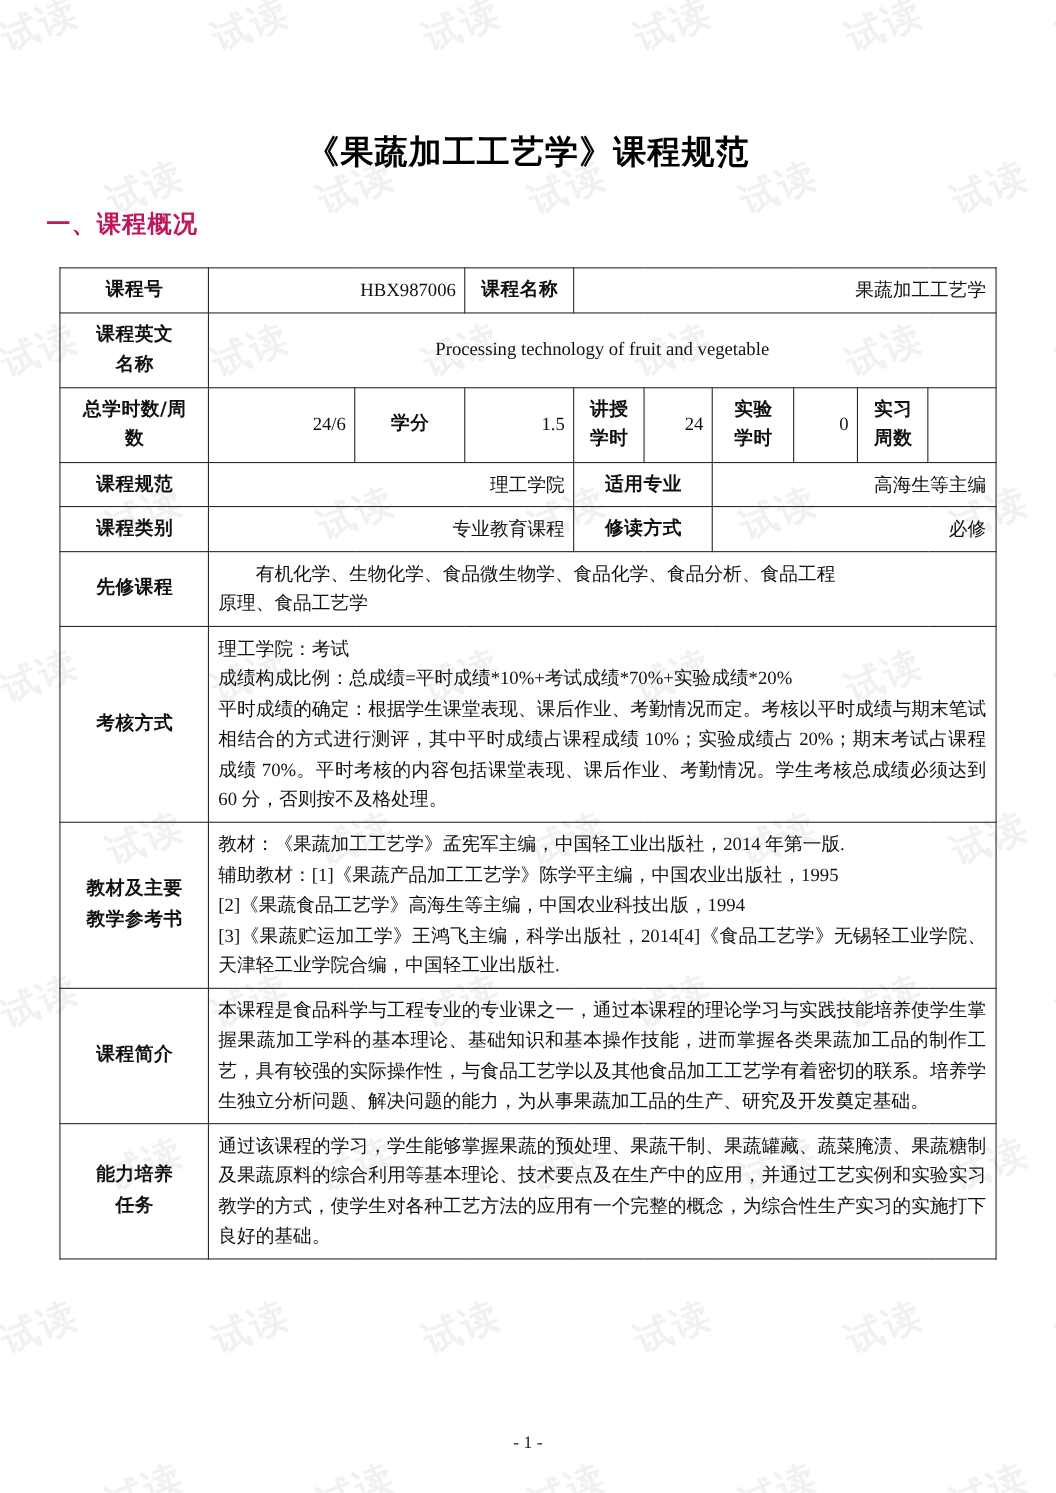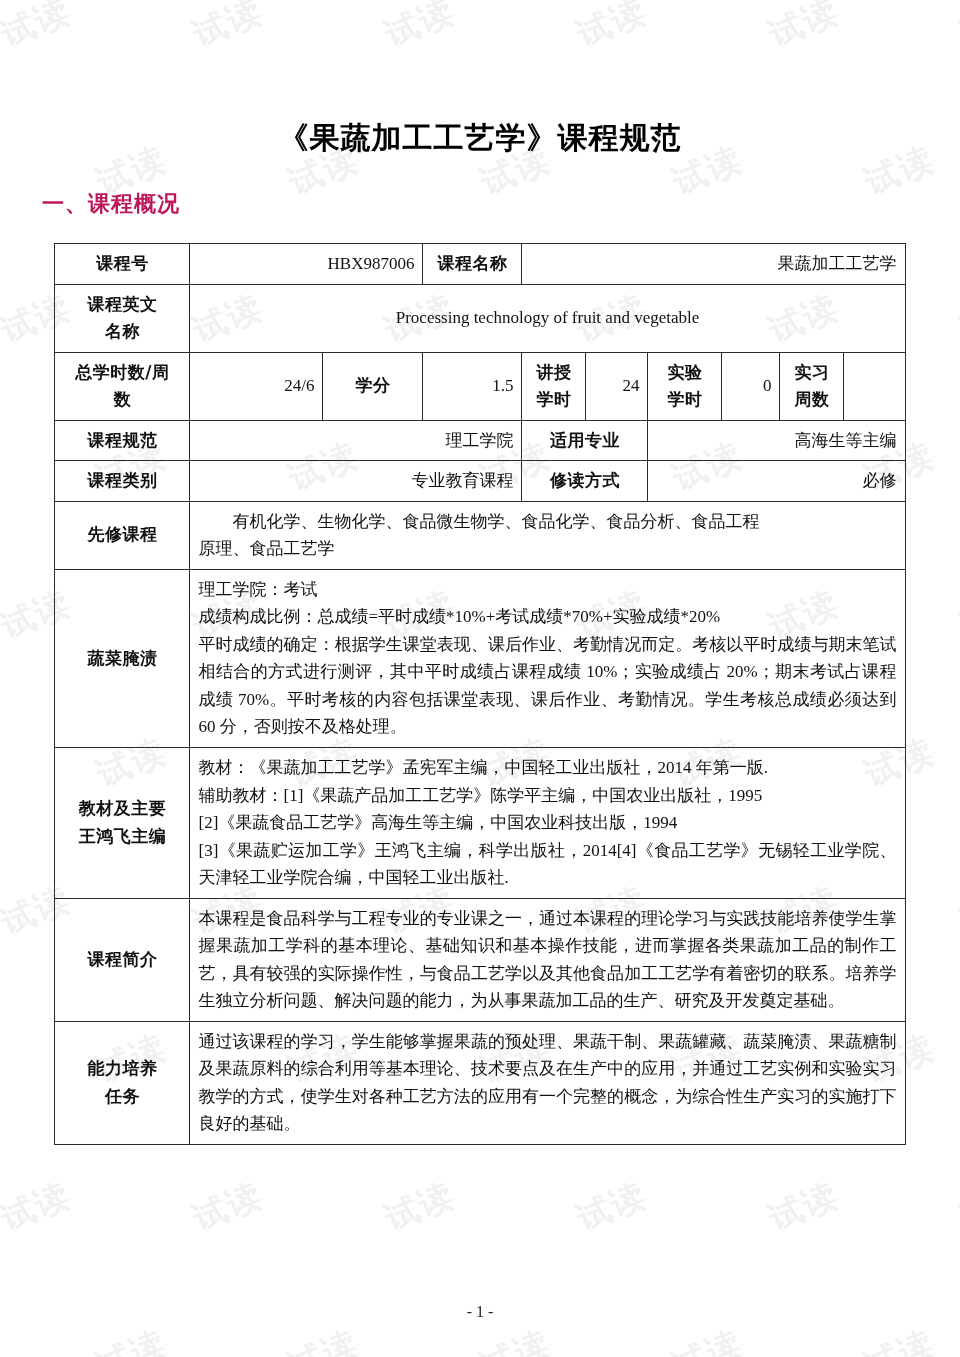--- a/index.html
+++ b/index.html
@@ -263,31 +263,31 @@
 
       <tr>
         <td class="lbl">先修课程</td>
         <td class="para" colspan="9">
           <span class="indent">有机化学、生物化学、食品微生物学、食品化学、食品分析、食品工程</span>
           <span class="flat">原理、食品工艺学</span>
         </td>
       </tr>
 
       <tr>
-        <td class="lbl">蔬菜腌渍</td>
+        <td class="lbl">考核方式</td>
         <td class="para" colspan="9">
           <span class="flat">理工学院：考试</span>
           <span class="flat">成绩构成比例：总成绩=平时成绩*10%+考试成绩*70%+实验成绩*20%</span>
           <span class="flat">平时成绩的确定：根据学生课堂表现、课后作业、考勤情况而定。考核以平时成绩与期末笔试相结合的方式进行测评，其中平时成绩占课程成绩 10%；实验成绩占 20%；期末考试占课程成绩 70%。平时考核的内容包括课堂表现、课后作业、考勤情况。学生考核总成绩必须达到 60 分，否则按不及格处理。</span>
         </td>
       </tr>
 
       <tr>
         <td class="lbl tall-label">教材及主要
-王鸿飞主编</td>
+教学参考书</td>
         <td class="para" colspan="9">
           <span class="flat">教材：《果蔬加工工艺学》孟宪军主编，中国轻工业出版社，2014 年第一版.</span>
           <span class="flat">辅助教材：[1]《果蔬产品加工工艺学》陈学平主编，中国农业出版社，1995</span>
           <span class="flat">[2]《果蔬食品工艺学》高海生等主编，中国农业科技出版，1994</span>
           <span class="flat">[3]《果蔬贮运加工学》王鸿飞主编，科学出版社，2014[4]《食品工艺学》无锡轻工业学院、天津轻工业学院合编，中国轻工业出版社.</span>
         </td>
       </tr>
 
       <tr>
         <td class="lbl">课程简介</td>

